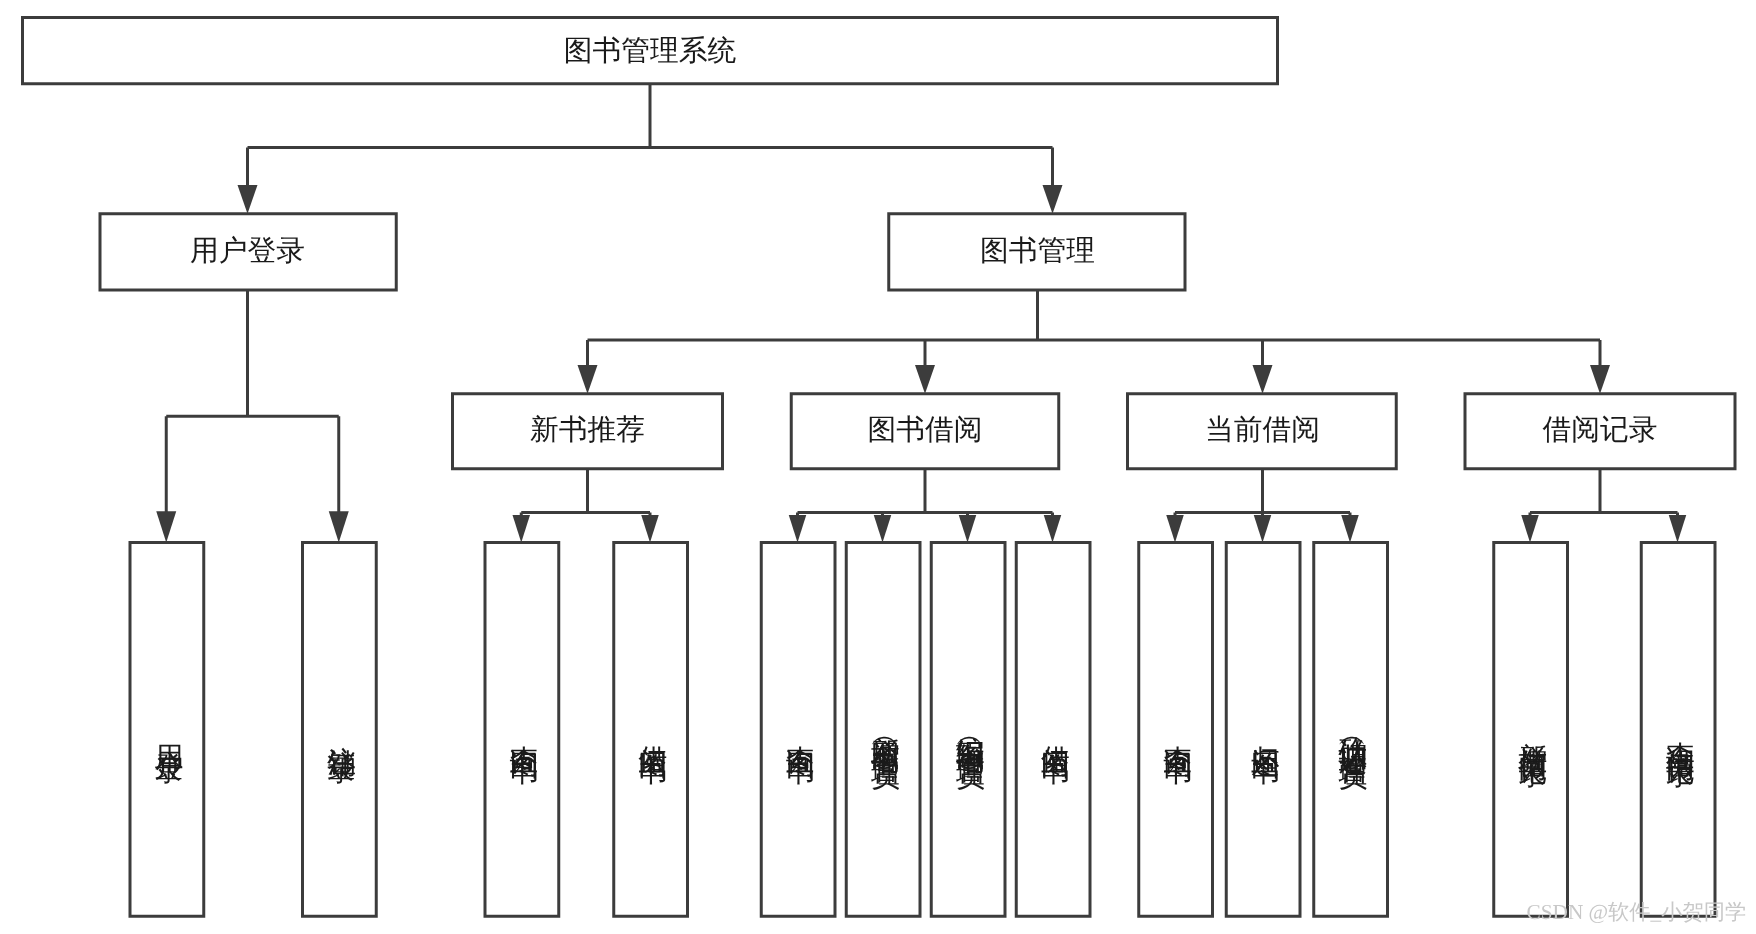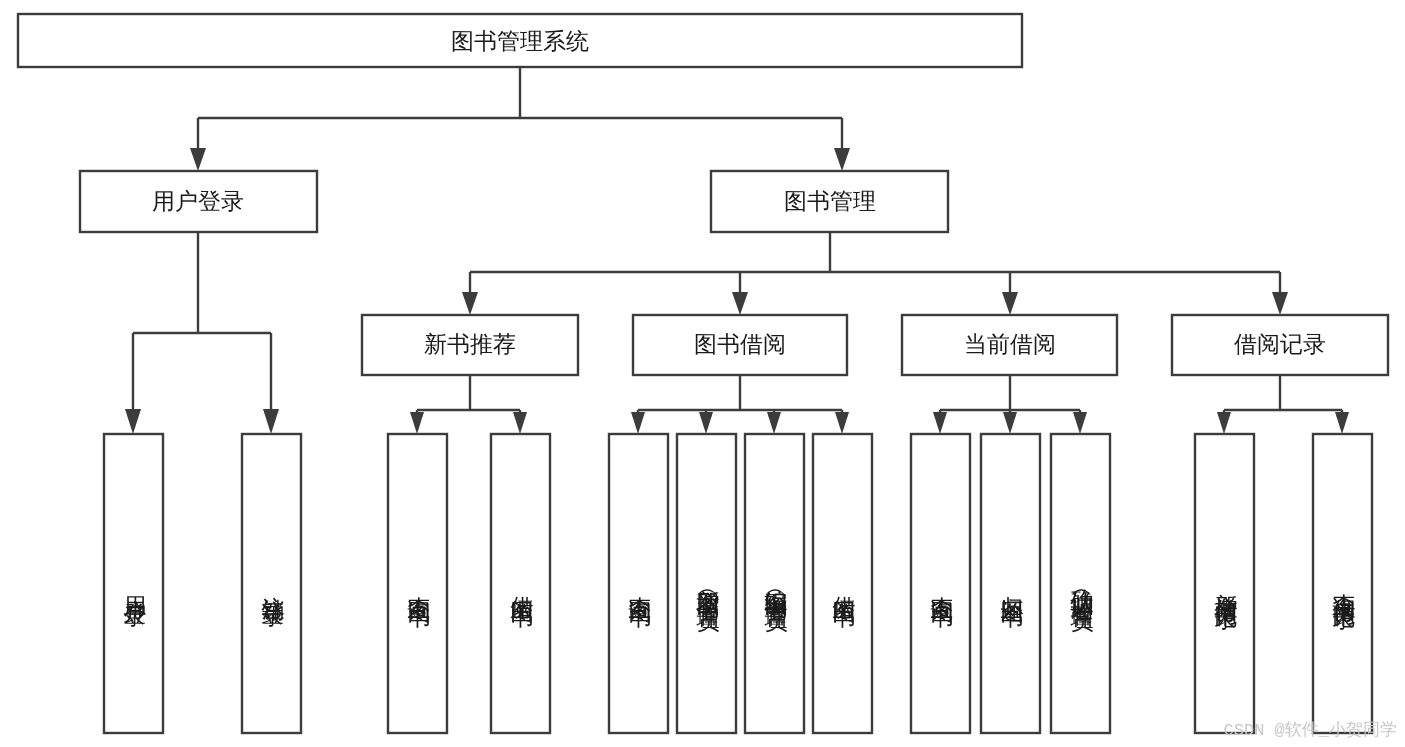--- a/index.html
+++ b/index.html
@@ -52,21 +52,21 @@
     fill: none;
   }
   .arrow-head {
     fill: #3c3c3c;
     stroke: none;
   }
   .watermark {
     position: absolute;
     right: 8px;
     bottom: 6px;
-    font-family: Liberation Mono, monospace;
+    font-family: Liberation Serif, serif;
     font-size: 17px;
     color: #c8c8c8;
     white-space: nowrap;
     pointer-events: none;
   }
 </style>
 </head>
 <body>
 
 <div id="diagram-root">

